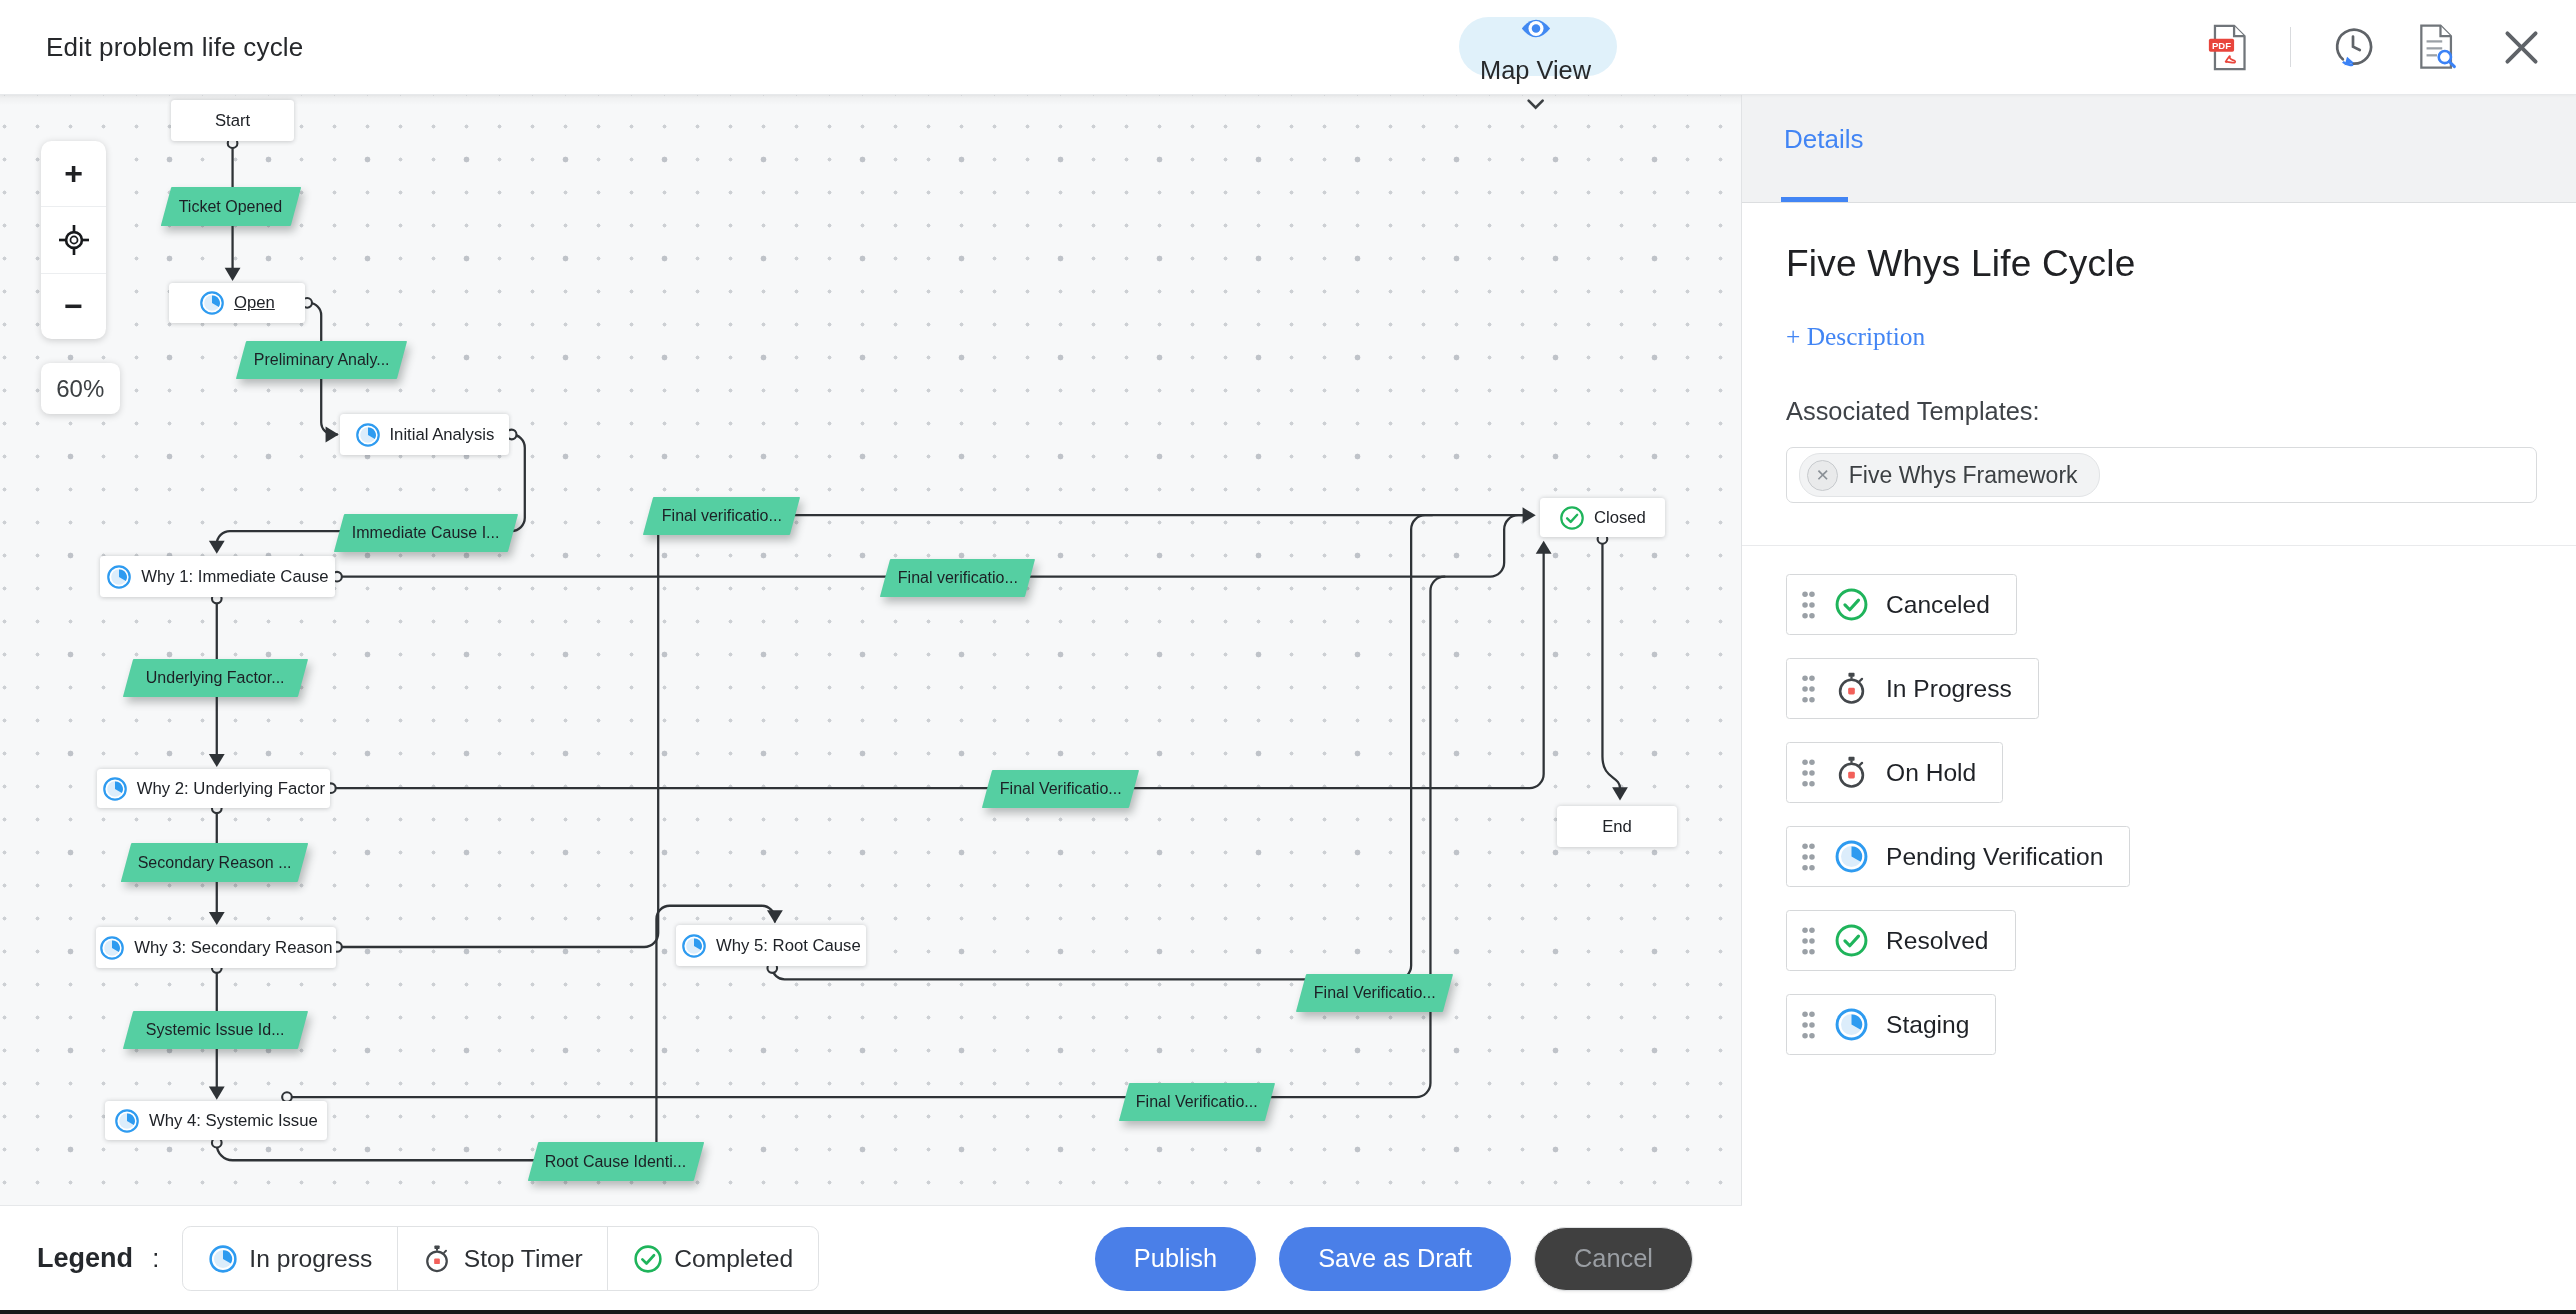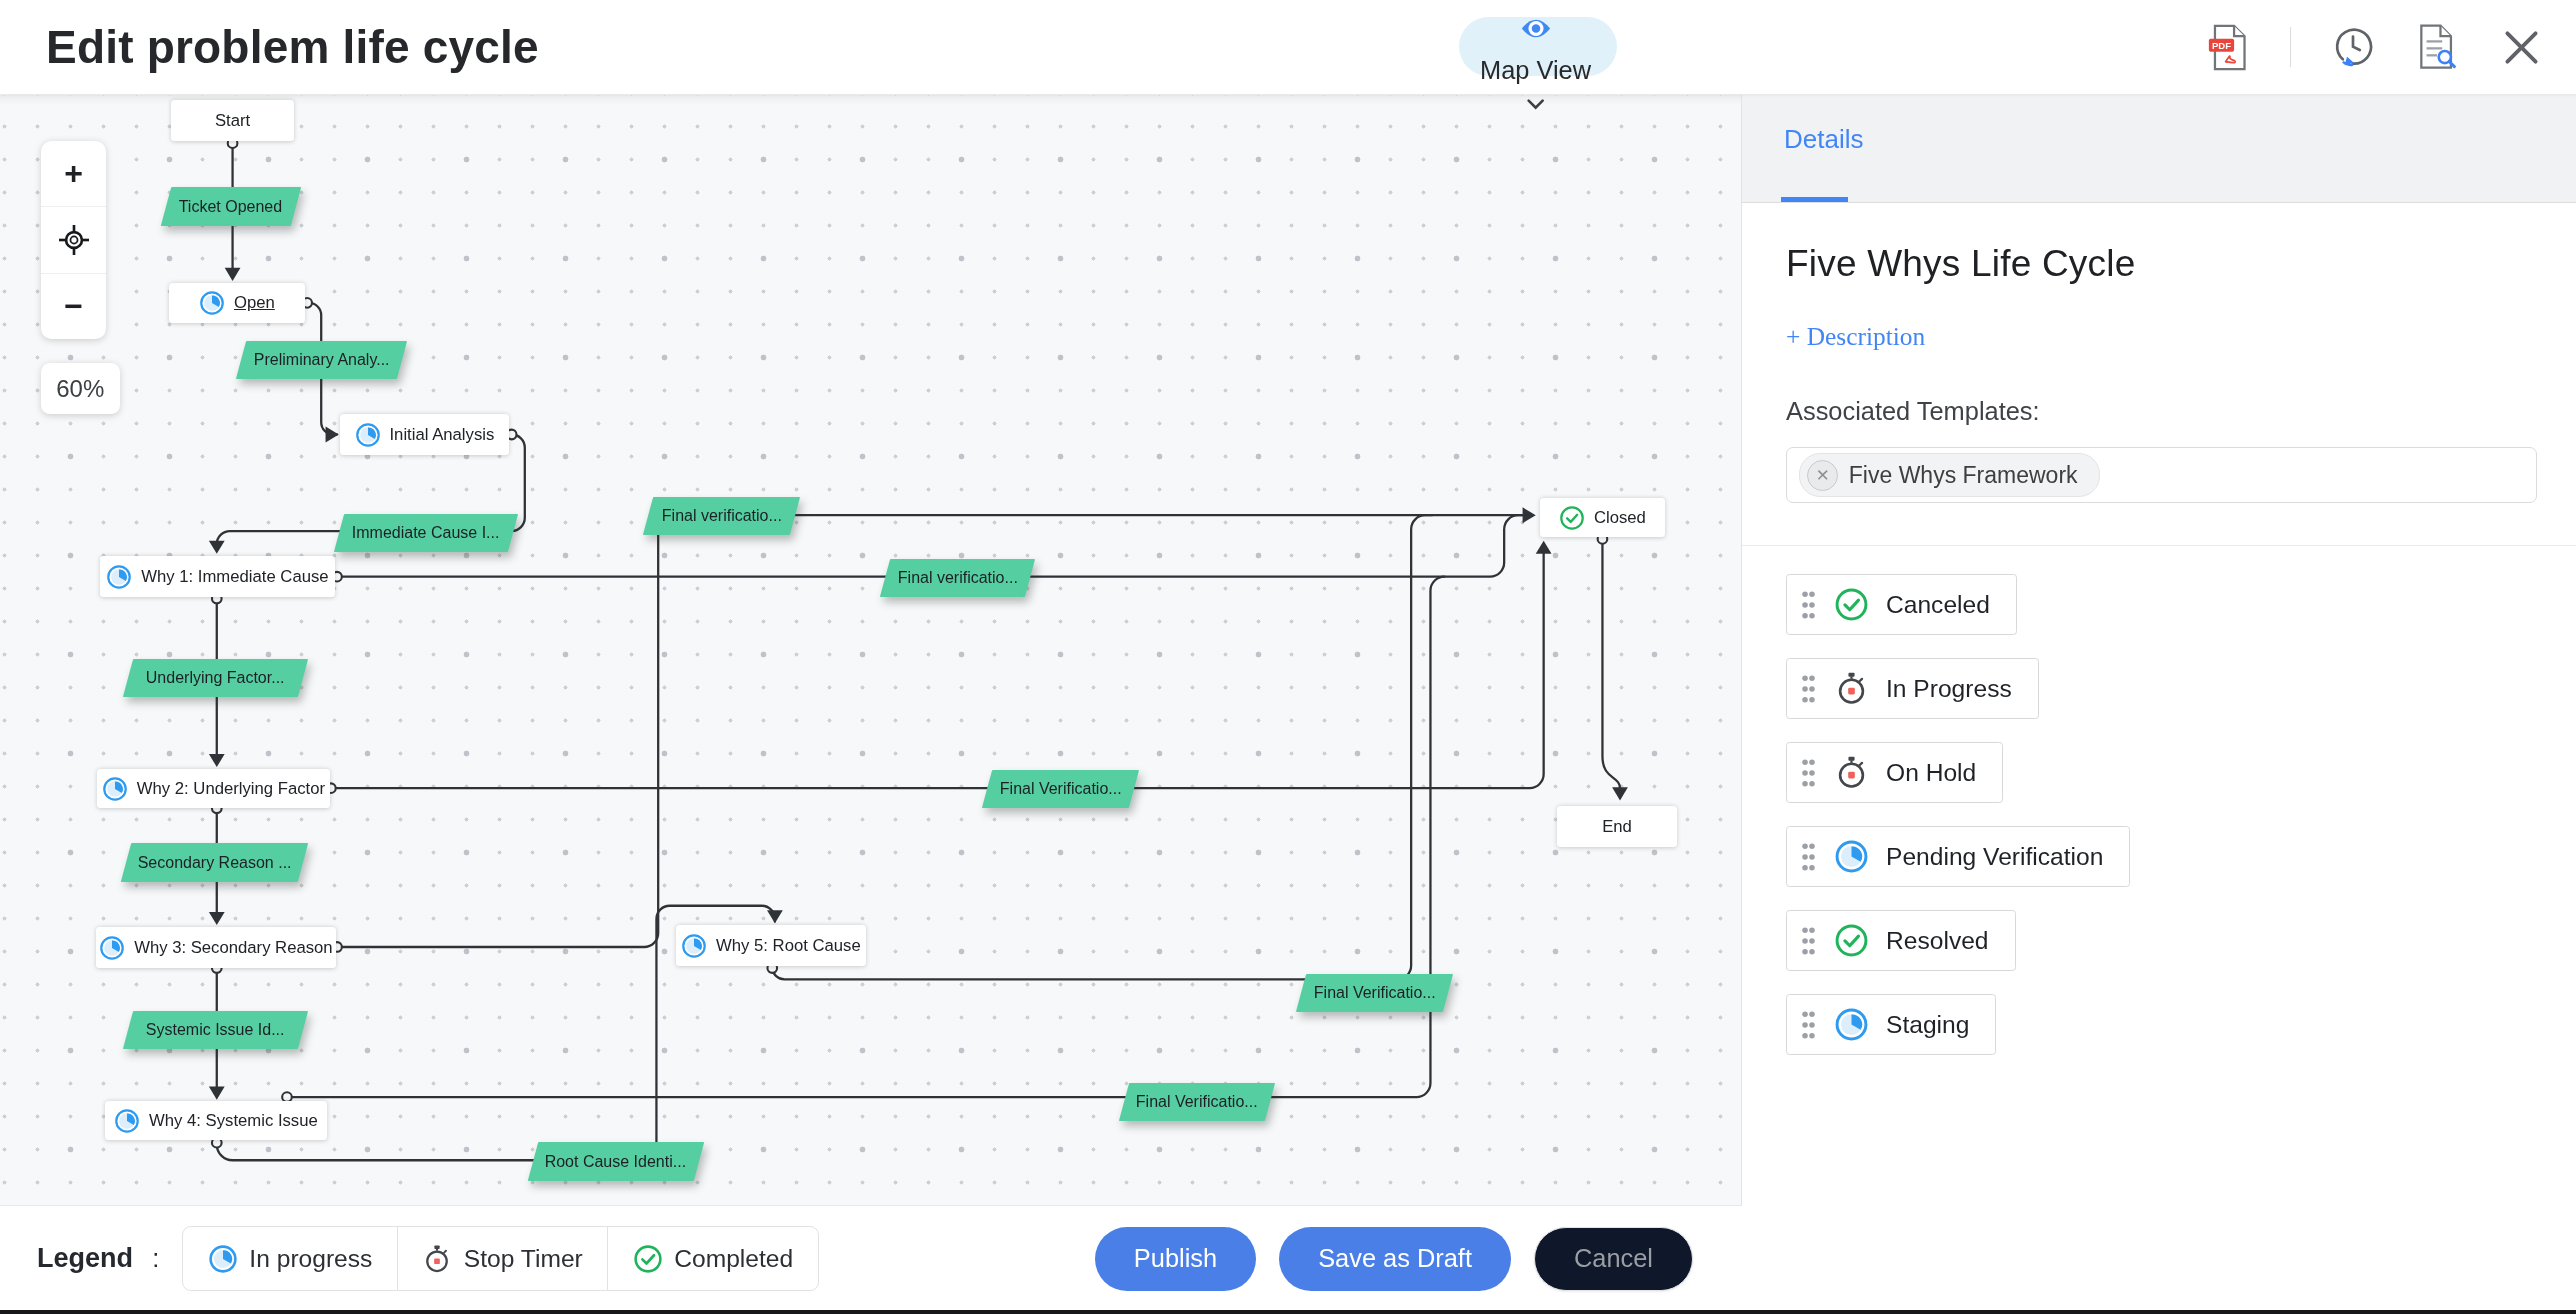--- a/index.html
+++ b/index.html
@@ -7,21 +7,21 @@
     width:2576px;height:1314px;position:relative;overflow:hidden;
     font-family:"Liberation Sans",sans-serif;background:#fff;color:#202124;
     -webkit-font-smoothing:antialiased;
   }
   
   .header{
     position:absolute;left:0;top:0;width:2576px;height:94px;background:#fff;z-index:30;
     border-bottom:0.9px solid #e7e9eb;box-shadow:0 0.9px 3.5px rgba(0,0,0,.06);
     display:flex;align-items:center;
   }
-  .page-title{font-size:46px;font-weight:700;color:#26282b;margin-left:46px;letter-spacing:0.2px;}
+  .page-title{font-size:26px;font-weight:400;color:#26282b;margin-left:46px;letter-spacing:0.2px;}
   .view-pill{
     position:absolute;left:1459px;top:16.7px;height:59px;border-radius:30px;background:#e0f1fa;
     display:flex;align-items:center;gap:13px;padding:0 26px 0 21px;cursor:pointer;flex-direction:column;
   }
   .view-pill .label{font-size:25.4px;color:#27292b;}
   .header-actions{position:absolute;right:33px;top:0;height:94px;display:flex;align-items:center;gap:40px;}
   .hicon{width:44px;height:47px;display:flex;align-items:center;justify-content:center;cursor:pointer;}
   .hdivider{width:0.9px;height:40px;background:#d9dbde;}
   
   .canvas{
@@ -106,21 +106,21 @@
     margin-left:23px;height:65px;border:1.8px solid #e0e2e4;border-radius:8.8px;
     display:flex;align-items:center;box-sizing:border-box;background:#fff;
   }
   .legend-item{display:flex;align-items:center;gap:11.4px;padding:0 24.6px;height:100%;}
   .legend-item .label{font-size:24.6px;color:#2c2f33;}
   .legend-sep{width:0.9px;height:100%;background:#e0e2e4;}
   .footer-buttons{margin-left:auto;margin-right:49px;display:flex;align-items:center;gap:23px;}
   .btn{height:64px;border-radius:32px;display:flex;align-items:center;justify-content:center;
     font-size:25.4px;cursor:pointer;box-sizing:border-box;padding:0 39px;white-space:nowrap;}
   .btn.primary{background:var(--accent-blue,#4a7fe8);color:#fff;}
-  .btn.secondary{background:#0f172a;color:#9a9ea3;border:1.8px solid #e1e3e5;box-shadow:0 0.9px 2.6px rgba(0,0,0,.08);}
+  .btn.secondary{background:#404040;color:#9a9ea3;border:1.8px solid #e1e3e5;box-shadow:0 0.9px 2.6px rgba(0,0,0,.08);}
   .bottom-edge{position:absolute;left:0;bottom:0;width:2576px;height:4.4px;background:#17181a;z-index:40;}
 </style>
 </head>
 <body style="--accent-blue: #4a7fe8; --label-green: #55cfa2;">
 
 <div class="canvas">
   <svg class="edges" width="1742" height="1111" viewBox="0 0 1985 1266">
     <g id="edge-layer" transform="translate(0,-107)">
         <path d="M265 163 V308" fill="none" stroke="#2f3337" stroke-width="2.6" stroke-linecap="round"></path>
         <path d="M348 345 h4 a14 14 0 0 1 14 14 v122 a14 14 0 0 0 14 14 h4" fill="none" stroke="#2f3337" stroke-width="2.6" stroke-linecap="round"></path>

